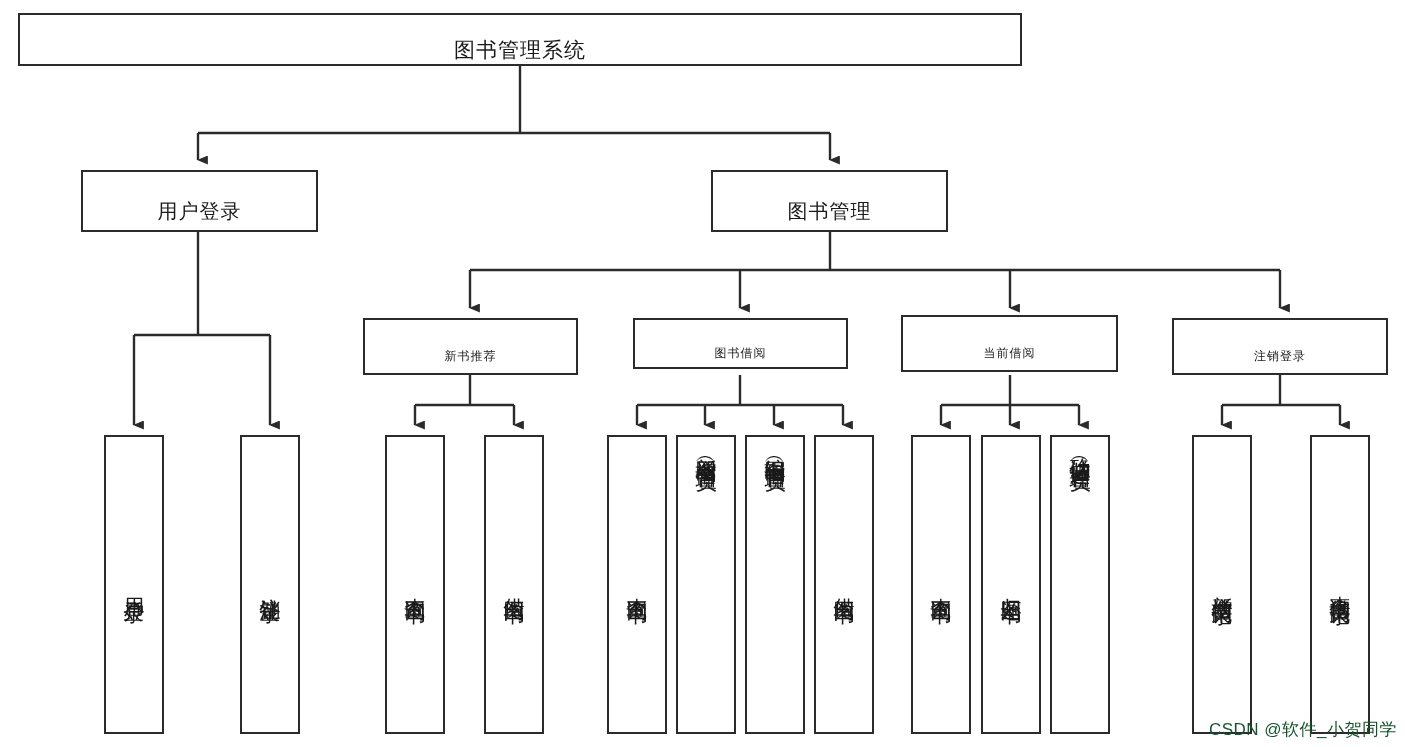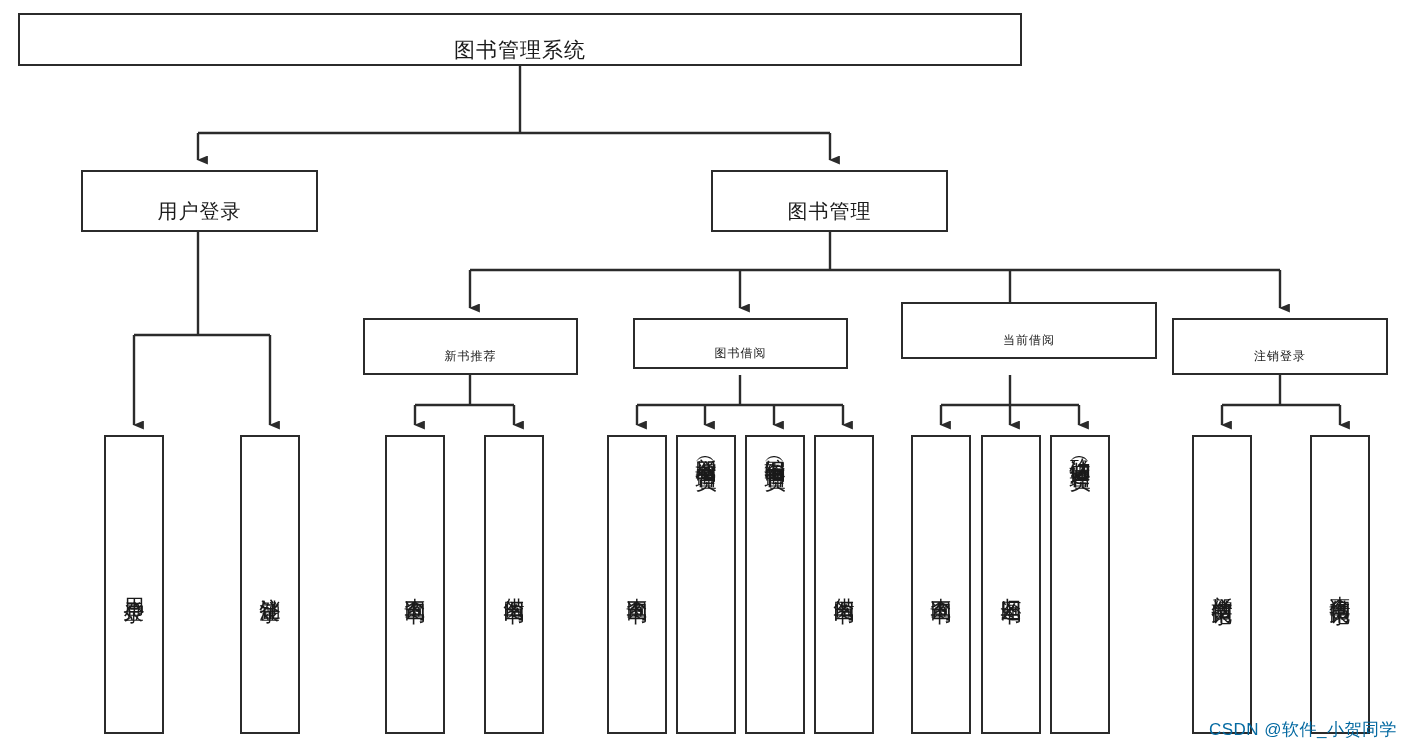--- a/index.html
+++ b/index.html
@@ -74,21 +74,21 @@
   }
   .leaf.align-top .leaf-inner {
     align-items: flex-start;
     padding-top: 4px;
   }
   #watermark {
     position: absolute;
     right: 8px;
     bottom: 6px;
     font-size: 17px;
-    color: #0369a1;
+    color: #14532d;
     letter-spacing: 0.5px;
     white-space: nowrap;
     z-index: 5;
   }
 </style>
 </head>
 <body>
 
 <div id="canvas">
 
@@ -155,21 +155,21 @@
   </div>
 
   <div class="node lvl3" style="left:363px; top:318px; width:215px; height:57px;">
     <span class="hlabel">新书推荐</span>
   </div>
 
   <div class="node lvl3" style="left:633px; top:318px; width:215px; height:51px;">
     <span class="hlabel">图书借阅</span>
   </div>
 
-  <div class="node lvl3" style="left:901px; top:302px; width:256px; height:57px;">
+  <div class="node lvl3" style="left:901px; top:315px; width:217px; height:57px;">
     <span class="hlabel">当前借阅</span>
   </div>
 
   <div class="node lvl3" style="left:1172px; top:318px; width:216px; height:57px;">
     <span class="hlabel">注销登录</span>
   </div>
 
   <div class="node leaf" style="left:104px; top:435px; width:60px; height:299px;">
     <div class="leaf-inner">
       <span class="vlabel">用户登录</span>

